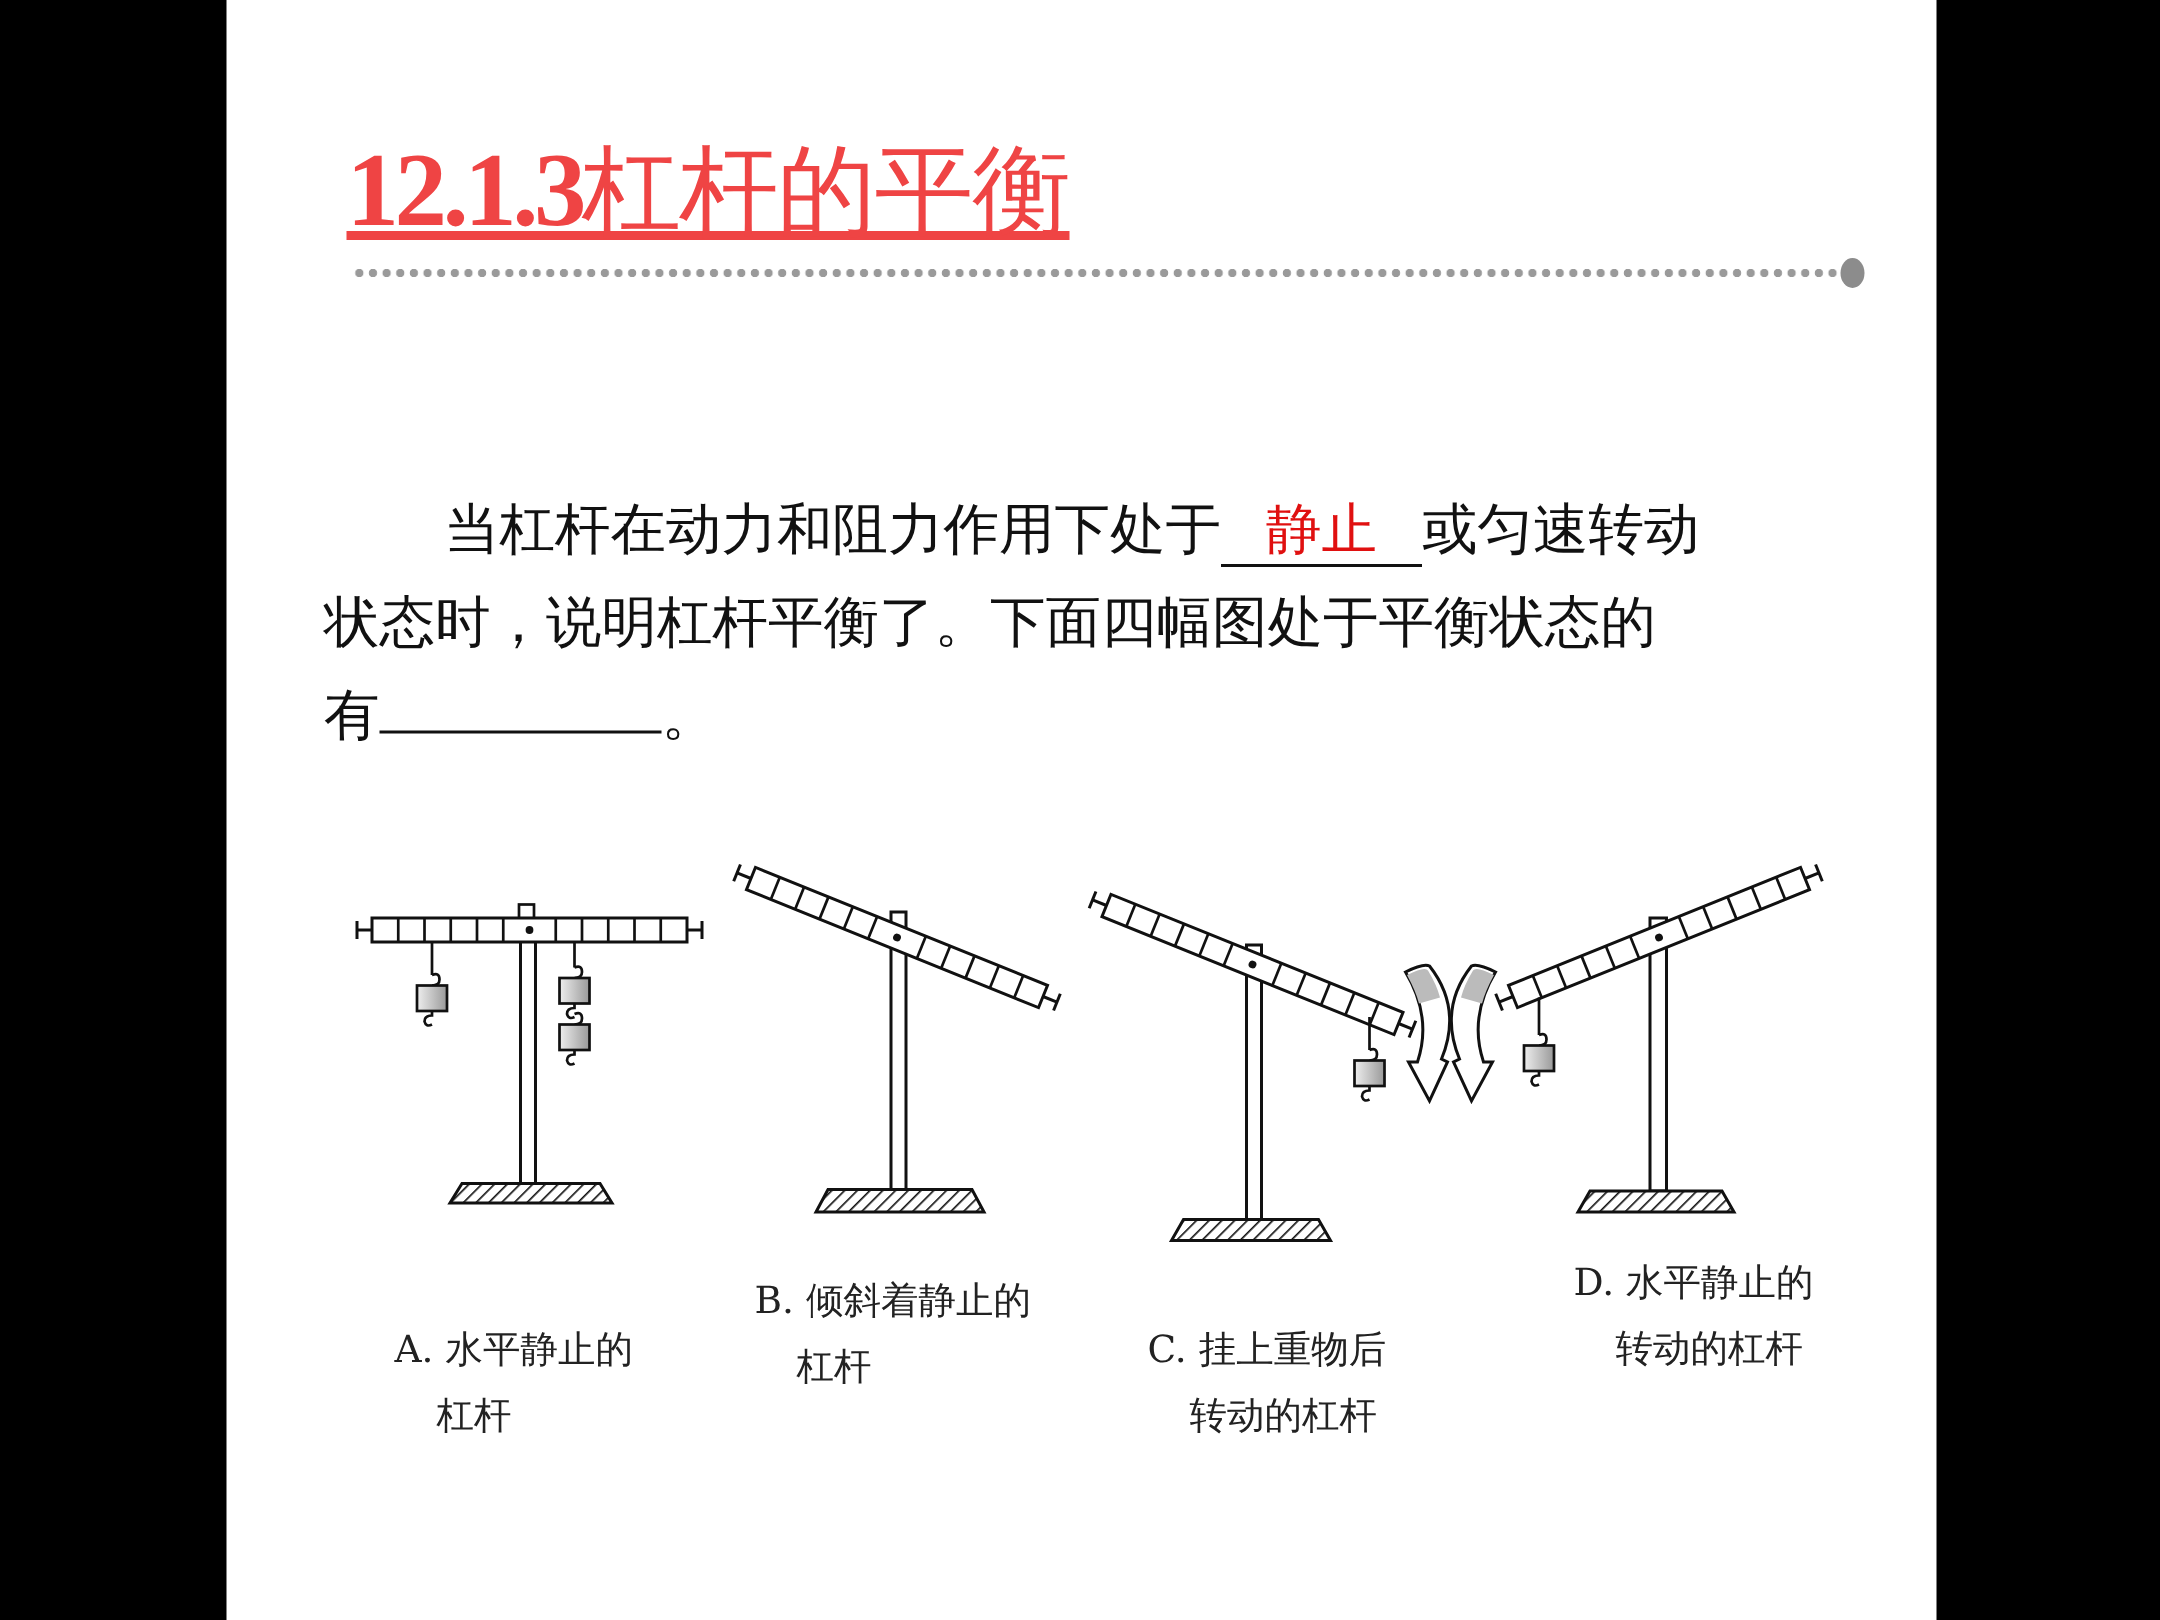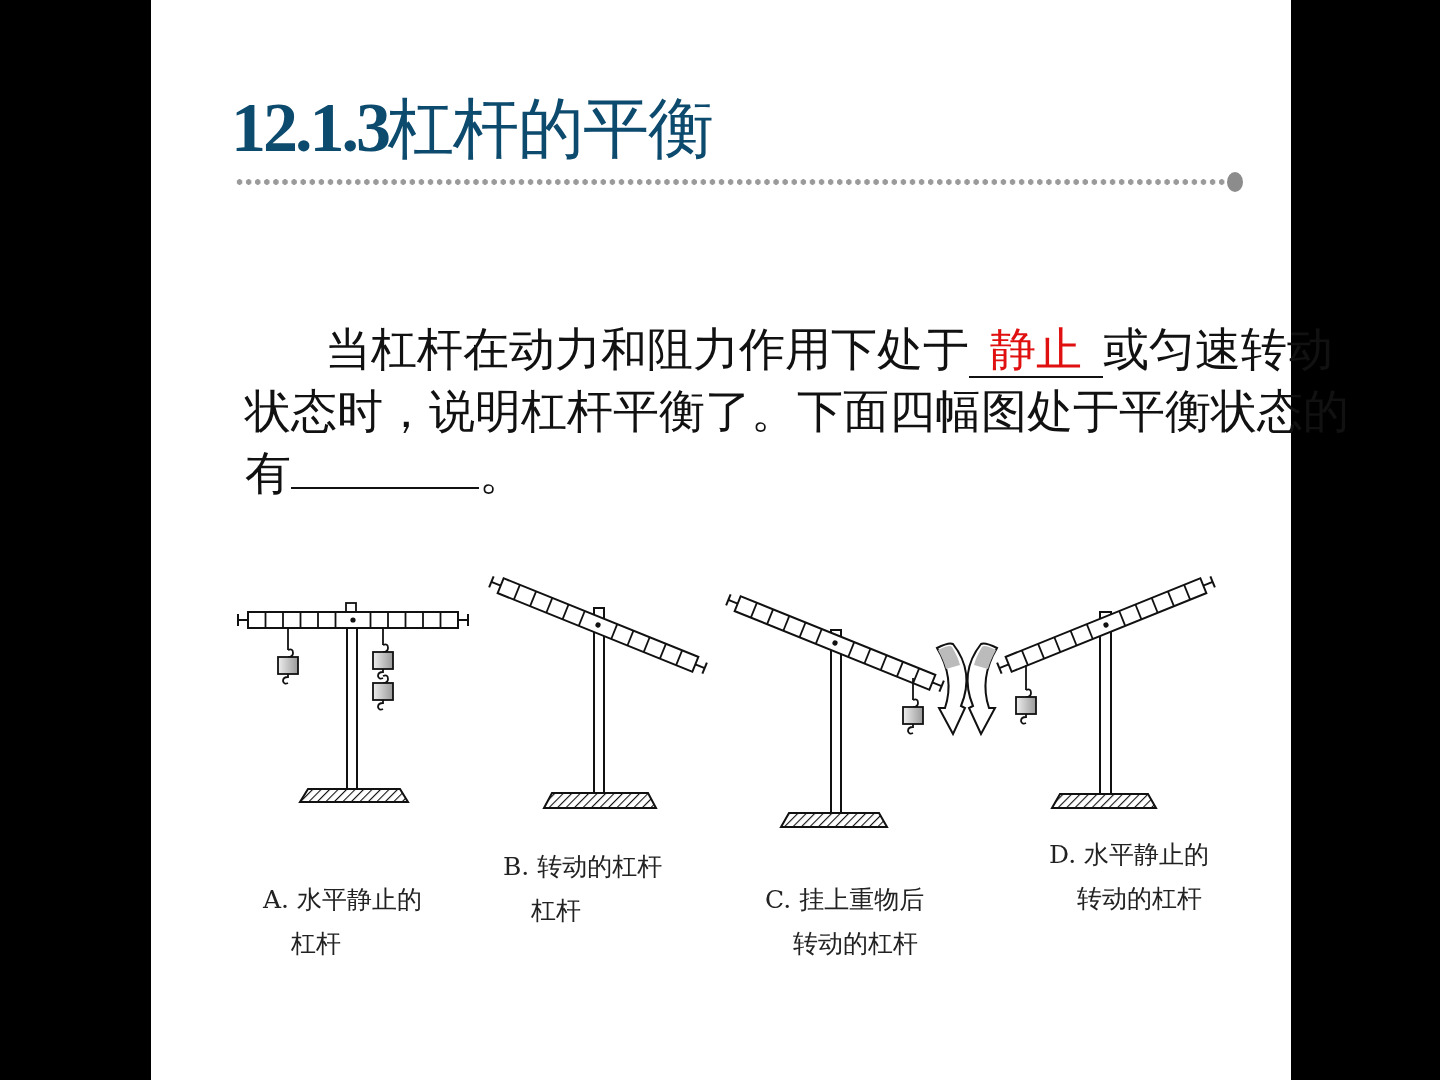--- a/index.html
+++ b/index.html
@@ -1,25 +1,25 @@
 <!DOCTYPE html>
 <html><head>
 <meta charset="utf-8">
 <style>
   html, body { margin: 0; padding: 0; }
   body { width: 1440px; height: 1080px; background: #000; position: relative; overflow: hidden; font-family: "DejaVu Serif", "Liberation Serif", serif; }
   .slide { position: absolute; left: 151px; top: 0; width: 1140px; height: 1080px; background: #ffffff; }
-  .title { position: absolute; left: 80px; top: 88px; font-size: 66px; line-height: 80px; color: #0c4a6e; white-space: nowrap; letter-spacing: -1px; }
+  .title { position: absolute; left: 80px; top: 88px; font-size: 66px; line-height: 80px; color: #ef4444; white-space: nowrap; letter-spacing: -1px; text-decoration: underline; }
   .title .num { font-family: "Liberation Serif", "DejaVu Serif", serif; font-weight: bold; font-size: 70px; letter-spacing: -3px; }
   .title .cn { font-family: "DejaVu Serif", serif; font-weight: normal; }
   .divider { position: absolute; left: 84px; top: 178px; width: 998px; height: 8px;
     background-image: radial-gradient(circle, #9a9a9a 2.6px, transparent 3px);
     background-size: 9.1px 8px; background-repeat: repeat-x; }
   .divider-end { position: absolute; left: 1076px; top: 172px; width: 16px; height: 20px; border-radius: 50%; background: #8c8c8c; }
-  .para { position: absolute; left: 94px; top: 322px; width: 950px; font-family: Liberation Mono, monospace; font-size: 46px; line-height: 62px; color: #111; font-weight: normal; }
+  .para { position: absolute; left: 65px; top: 322px; width: 950px; font-family: Liberation Sans, sans-serif; font-size: 37px; line-height: 62px; color: #111; font-weight: normal; }
   .para .line { display: block; white-space: nowrap; height: 62px; }
   .indent { display: inline-block; width: 80px; }
   .blank { display: inline-block; border-bottom: 2px solid #111; text-align: center; line-height: 46px; vertical-align: baseline; }
   .blank.b1 { width: 134px; }
   .blank.b2 { width: 188px; }
   .answer { color: #e01010; }
   .figs { position: absolute; left: 0; top: 0; width: 1140px; height: 1080px; }
   .caption { position: absolute; font-family: "DejaVu Serif", "Liberation Serif", serif; font-size: 25px; line-height: 44px; color: #222; white-space: nowrap; }
   .caption .l2 { display: block; }
 </style>
@@ -117,21 +117,21 @@
       <path d="M846,648 q-12,-6 -16,-4 q-22,28 -8,62 l-4,2 l12,26 l14,-26 l-6,0 q-10,-30 8,-60 z" fill="#fff" stroke="#111" stroke-width="2"></path>
       <path d="M845,650 q-12,-6 -14,-3 q-6,10 -8,18 l14,4 q2,-8 8,-19 z" fill="#bbb"></path>
     </g>
   </svg>
 
   <div class="caption" style="left:112px; top:850px;margin-top:28px;">
     <span>A. 水平静止的</span>
     <span class="l2" style="padding-left:28px;">杠杆</span>
   </div>
   <div class="caption" style="left:352px; top:845px;">
-    <span>B. 转动的杠杆</span>
+    <span>B. 倾斜着静止的</span>
     <span class="l2" style="padding-left:28px;">杠杆</span>
   </div>
   <div class="caption" style="left:614px; top:838px;margin-top:40px;">
     <span>C. 挂上重物后</span>
     <span class="l2" style="padding-left:28px;">转动的杠杆</span>
   </div>
   <div class="caption" style="left:898px; top:833px;">
     <span>D. 水平静止的</span>
     <span class="l2" style="padding-left:28px;">转动的杠杆</span>
   </div>

